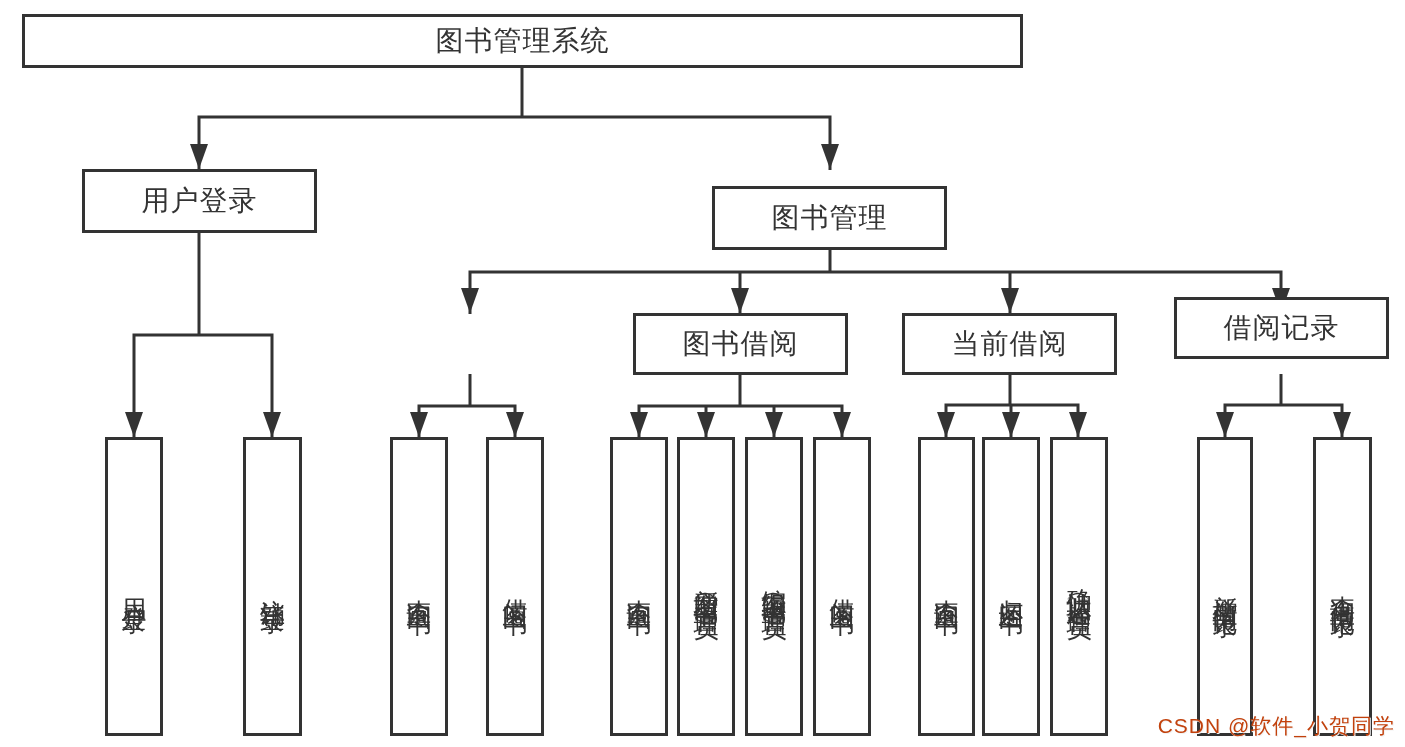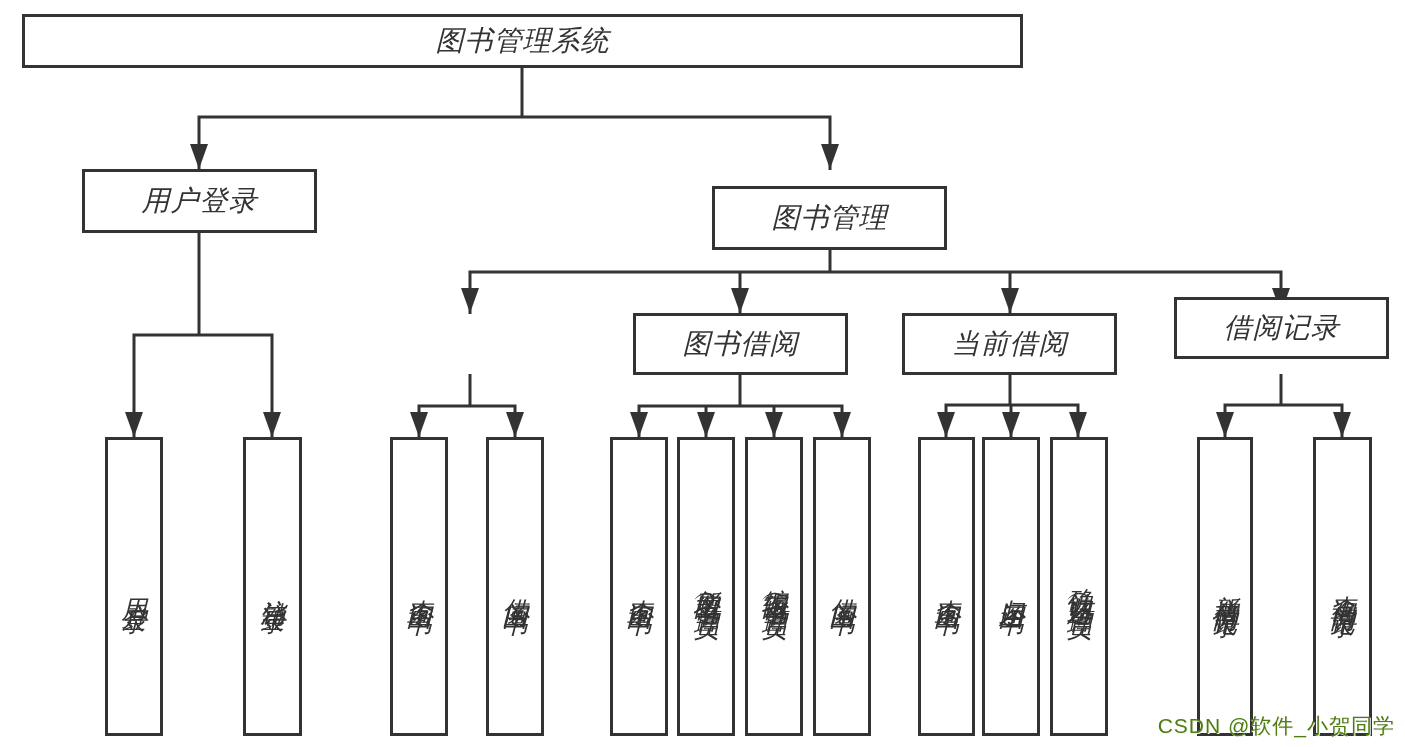--- a/index.html
+++ b/index.html
@@ -6,33 +6,32 @@
   .canvas {
     position:relative; width:1405px; height:747px; background:#ffffff;
     font-family:"Liberation Sans","DejaVu Sans",sans-serif;
     color:#333333; overflow:hidden;
   }
   .node {
     position:absolute; box-sizing:border-box;
     border:3px solid #333333; background:#ffffff;
     display:flex; align-items:center; justify-content:center;
     color:#333333;
-    font-style:italic;
   }
   .hnode { font-size:28px; letter-spacing:1px; }
   .vnode { font-size:25px; }
   .vnode .vtext {
     writing-mode:vertical-rl; text-orientation:mixed;
     letter-spacing:4px; line-height:1;
     white-space:nowrap;
   }
   svg.wires { position:absolute; left:0; top:0; pointer-events:none; }
   .watermark {
     position:absolute; right:10px; bottom:7px;
-    font-size:21px; color:#4d7c0f; letter-spacing:1px;
+    font-size:21px; color:#c2410c; letter-spacing:1px;
     text-shadow:1px 1px 0 #f2f2f2;
     white-space:nowrap;
   }
 </style>
 </head>
 <body>
 
 <div class="canvas">
 
   <svg class="wires" width="1405" height="747" viewBox="0 0 1405 747">

